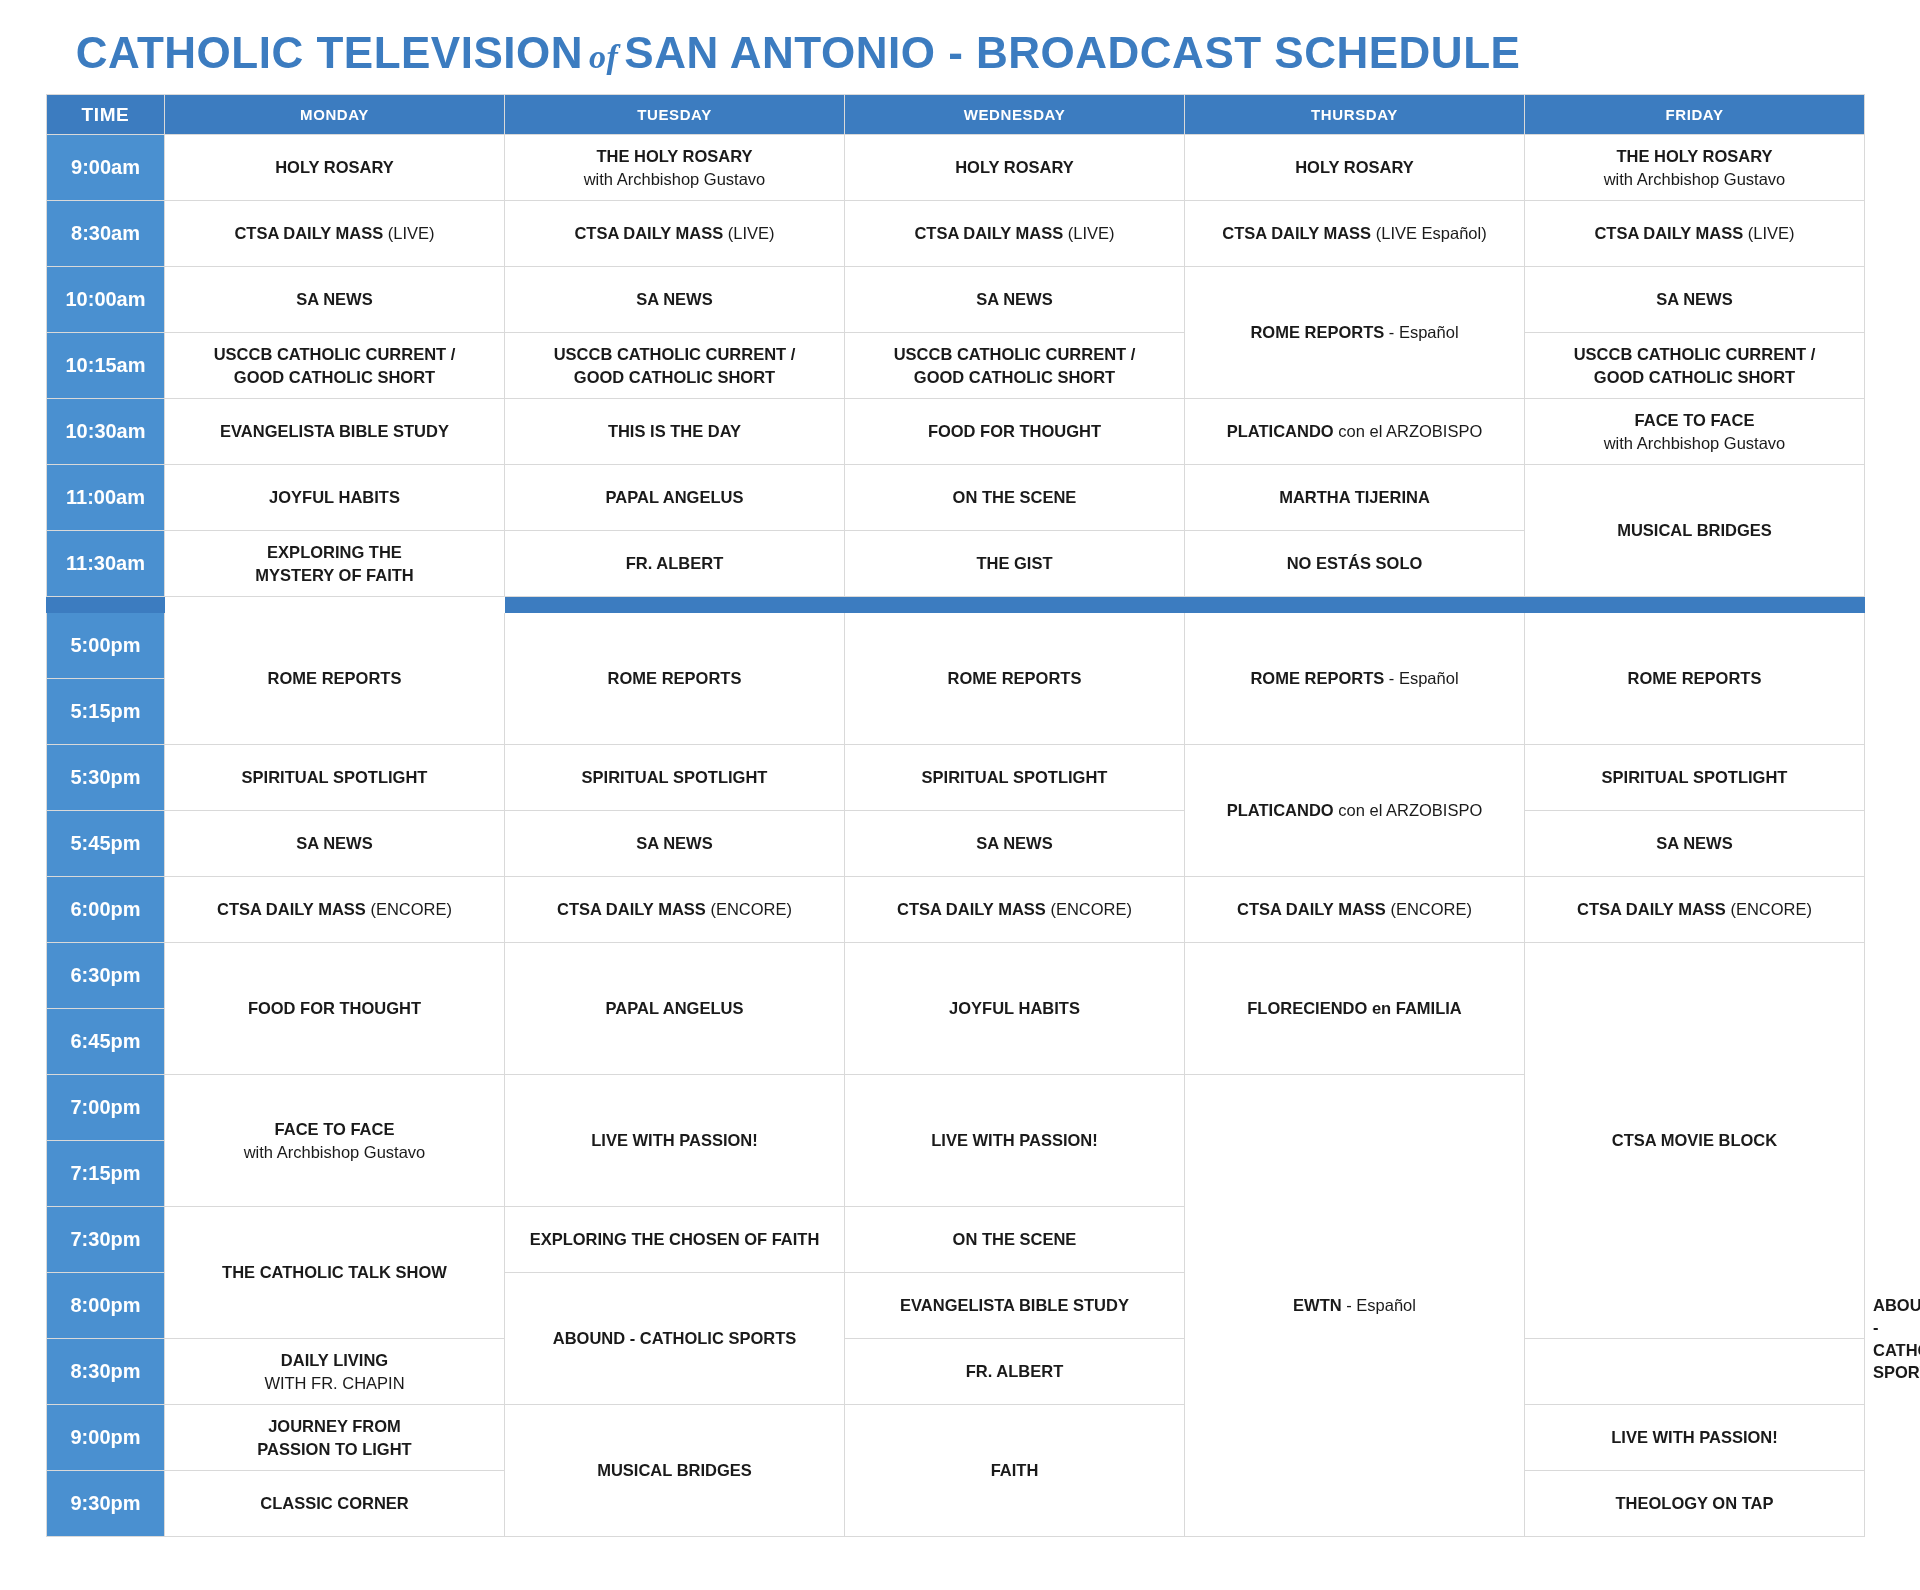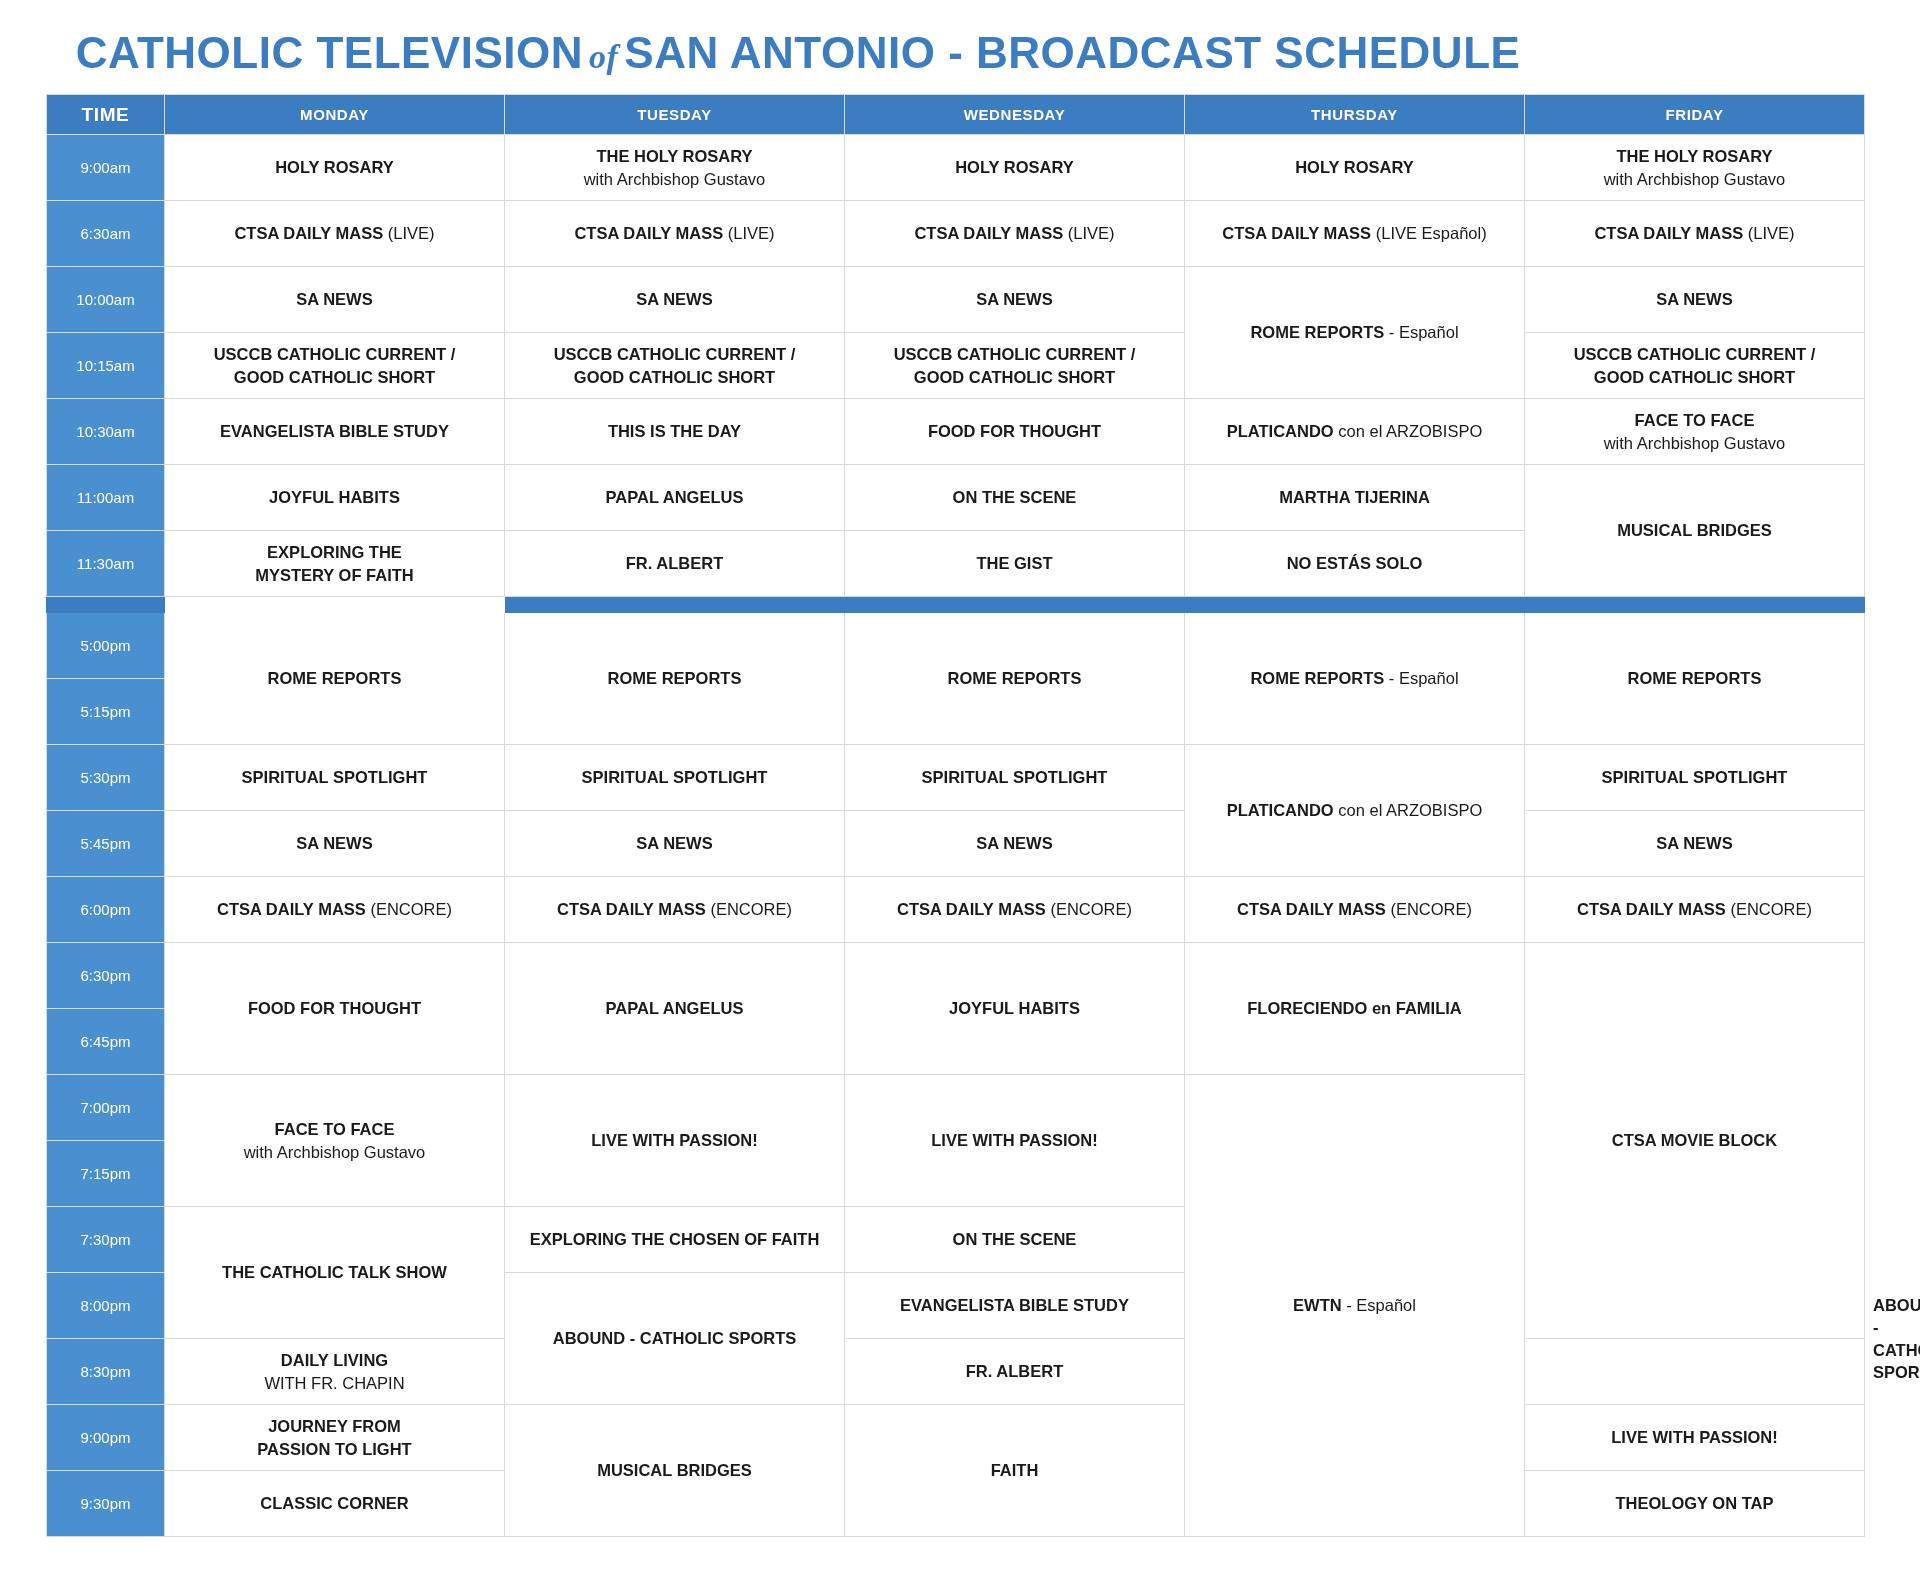--- a/index.html
+++ b/index.html
@@ -51,22 +51,22 @@
     border: 1px solid #3c7cc0;
     text-align: center;
   }
   thead th.time-head { font-size: 19px; margin-top: 20px; }
   col.c-time { width: 118px; }
   col.c-day  { width: 340px; }
 
   td.time {
     background: #4a90d0;
     color: #ffffff;
-    font-size: 15px;
-    font-weight: normal;
+    font-size: 20px;
+    font-weight: bold;
     text-align: center;
     height: 66px;
     border: 1px solid #ffffff;
     border-left: 1px solid #4a90d0;
   }
   td.cell {
     text-align: center;
     color: #1a1a1a;
     font-size: 16.5px;
     line-height: 1.35;
@@ -135,21 +135,21 @@
         <td class="cell">
           <div class="main">HOLY ROSARY</div>
         </td>
         <td class="cell">
           <div class="main">THE HOLY ROSARY</div>
           <div class="sub">with Archbishop Gustavo</div>
         </td>
       </tr>
 
       <tr>
-        <td class="time">6:30am</td>
+        <td class="time">8:30am</td>
         <td class="cell">
           <div><span class="main">CTSA DAILY MASS</span> <span class="paren">(LIVE)</span></div>
         </td>
         <td class="cell">
           <div><span class="main">CTSA DAILY MASS</span> <span class="paren">(LIVE)</span></div>
         </td>
         <td class="cell">
           <div><span class="main">CTSA DAILY MASS</span> <span class="paren">(LIVE)</span></div>
         </td>
         <td class="cell">

